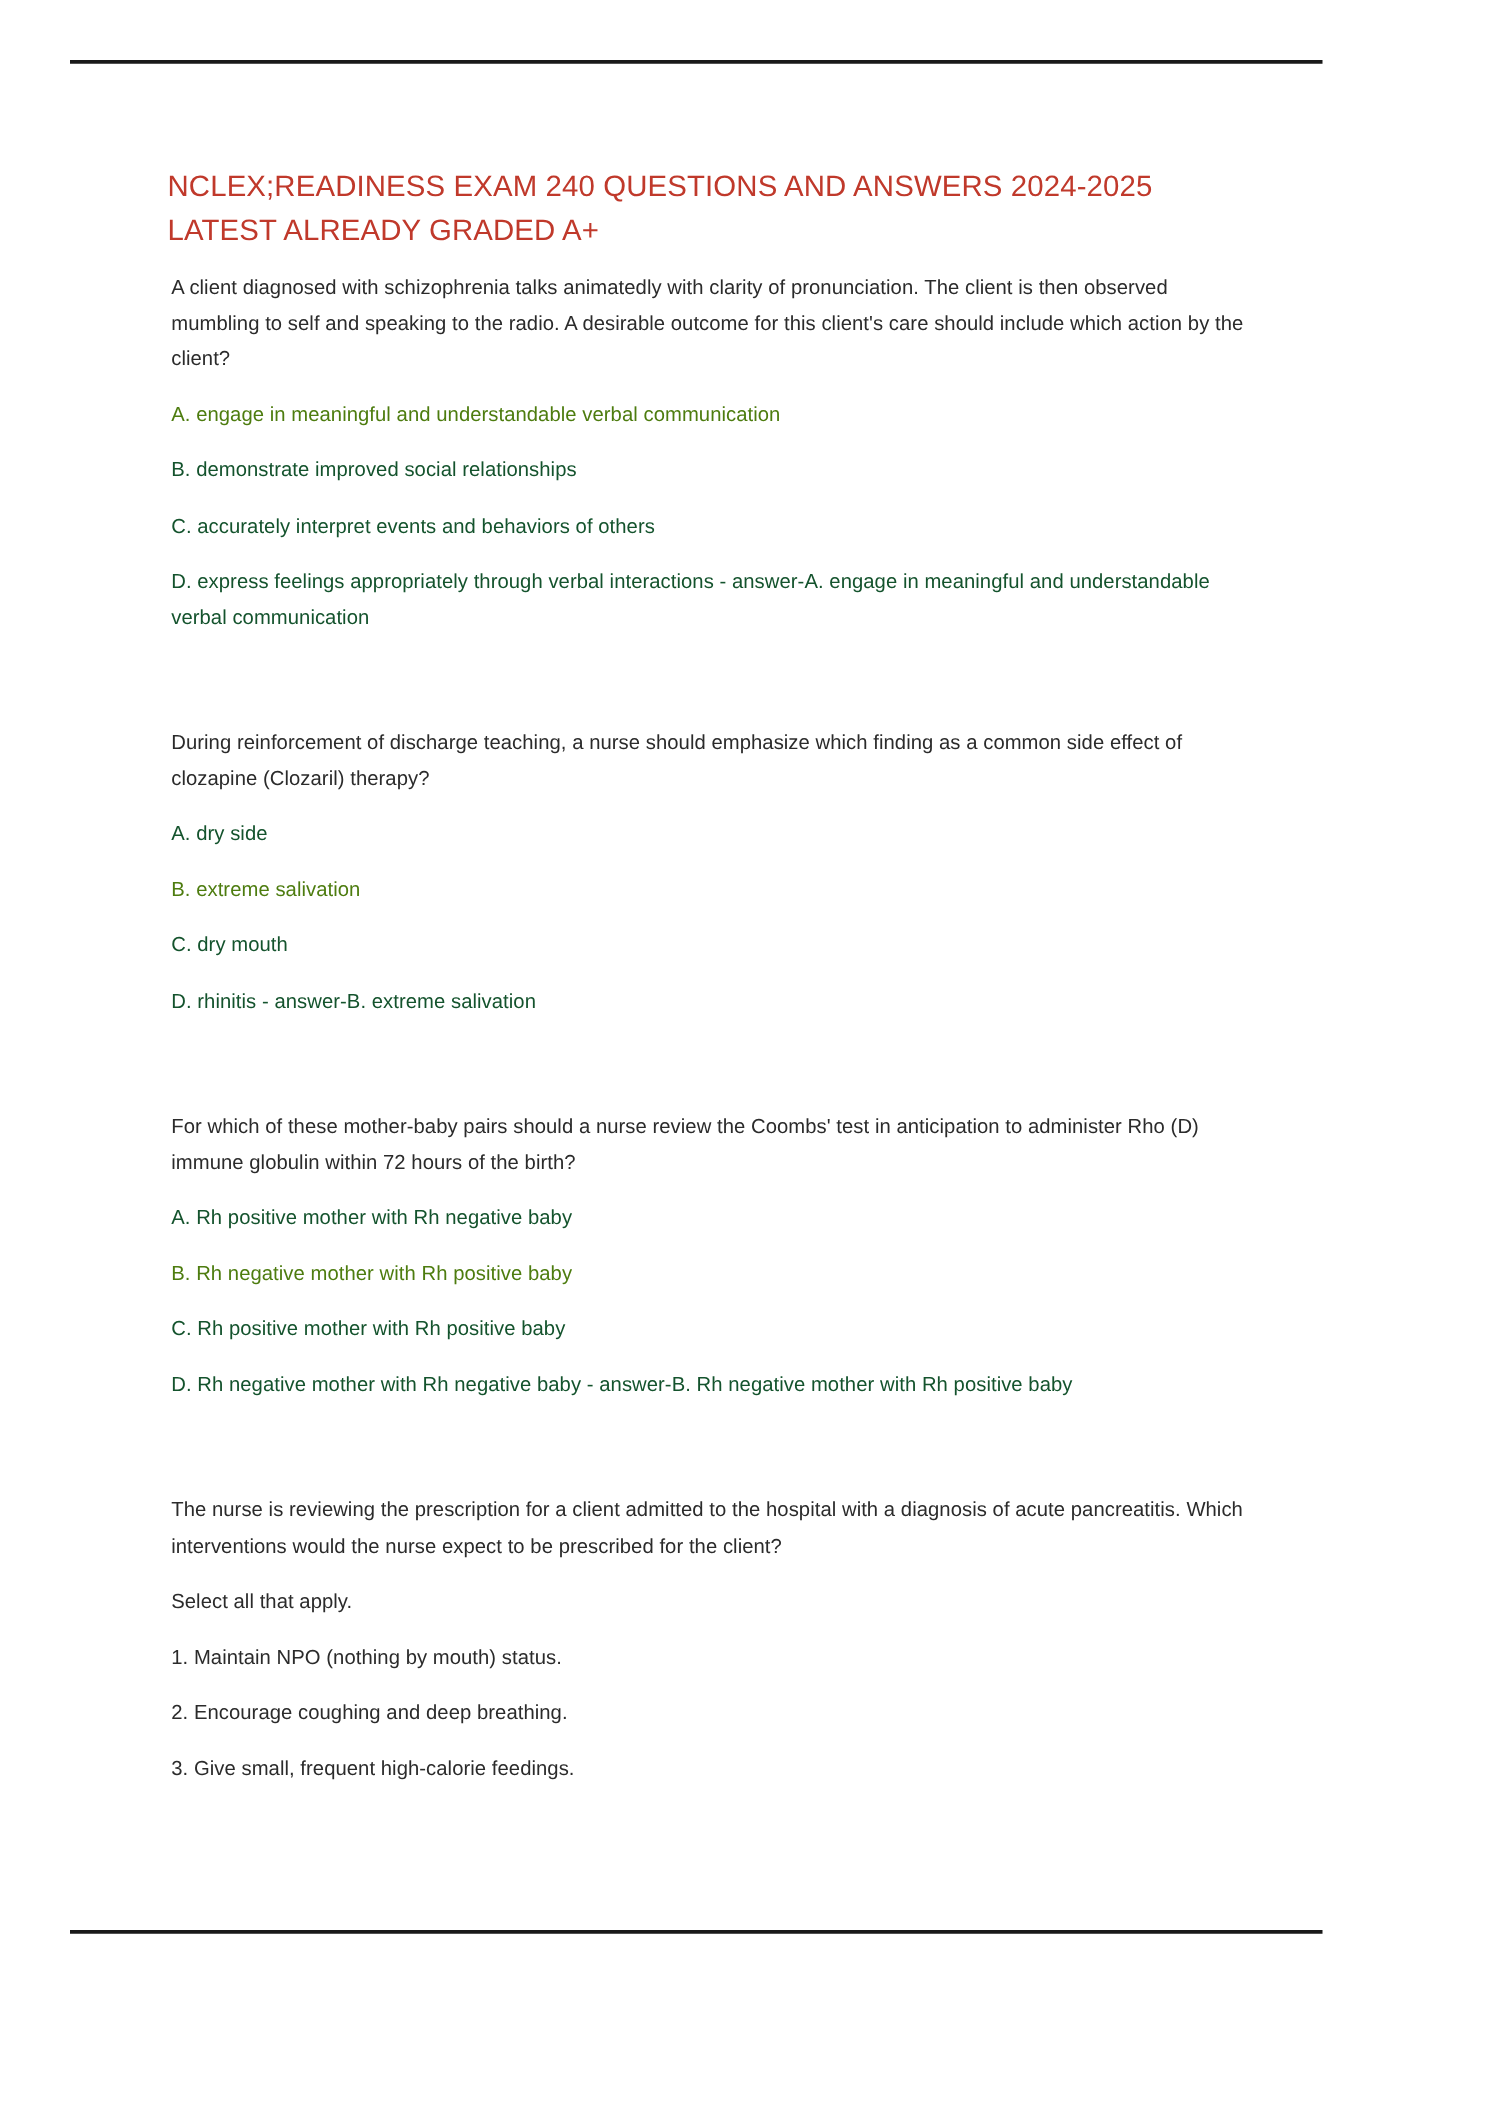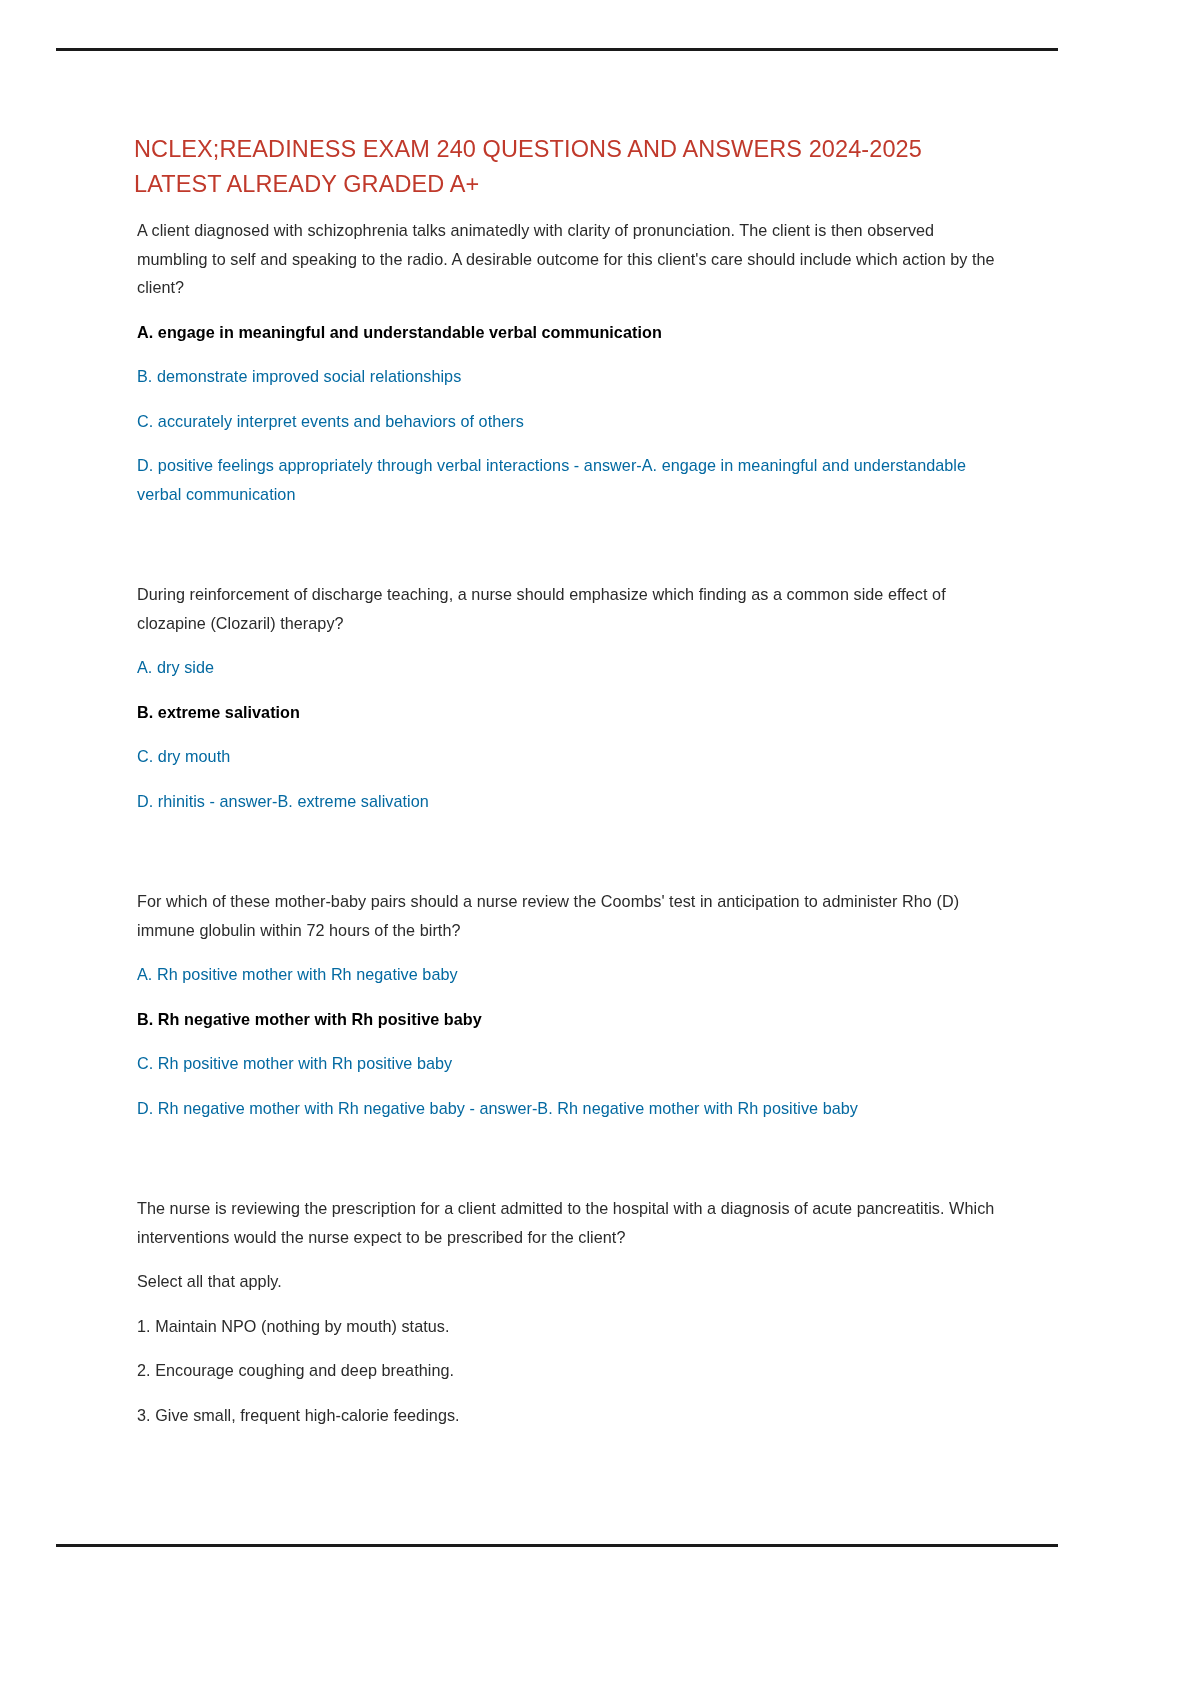--- a/index.html
+++ b/index.html
@@ -57,30 +57,29 @@
 
   .stem {
     color: #2b2b2b;
     font-size: 16.2px;
     line-height: 28.5px;
     margin: 0 0 16px 0;
     letter-spacing: 0.05px;
   }
 
   .opt {
-    color: #0369a1;
+    color: #14532d;
     font-size: 16.2px;
     line-height: 28.5px;
     margin: 0 0 16px 0;
     letter-spacing: 0.05px;
   }
 
   .opt.highlight {
-    color: #000000;
-    font-weight: bold;
+    color: #4d7c0f;
   }
 
   .spacer-block { height: 56px; }
 
   .numitem {
     color: #2b2b2b;
     font-size: 16.2px;
     line-height: 28.5px;
     margin: 0 0 16px 0;
     letter-spacing: 0.05px;
@@ -96,21 +95,21 @@
 
   <div class="content">
 
     <h1 class="doc-title">NCLEX;READINESS EXAM 240 QUESTIONS AND ANSWERS 2024-2025 LATEST ALREADY GRADED A+</h1>
 
     <div class="qblock">
       <p class="stem">A client diagnosed with schizophrenia talks animatedly with clarity of pronunciation. The client is then observed mumbling to self and speaking to the radio. A desirable outcome for this client's care should include which action by the client?</p>
       <p class="opt highlight">A. engage in meaningful and understandable verbal communication</p>
       <p class="opt">B. demonstrate improved social relationships</p>
       <p class="opt">C. accurately interpret events and behaviors of others</p>
-      <p class="opt">D. positive feelings appropriately through verbal interactions - answer-A. engage in meaningful and understandable verbal communication</p>
+      <p class="opt">D. express feelings appropriately through verbal interactions - answer-A. engage in meaningful and understandable verbal communication</p>
     </div>
 
     <div class="spacer-block"></div>
 
     <div class="qblock">
       <p class="stem">During reinforcement of discharge teaching, a nurse should emphasize which finding as a common side effect of clozapine (Clozaril) therapy?</p>
       <p class="opt">A. dry side</p>
       <p class="opt highlight">B. extreme salivation</p>
       <p class="opt">C. dry mouth</p>
       <p class="opt">D. rhinitis - answer-B. extreme salivation</p>

